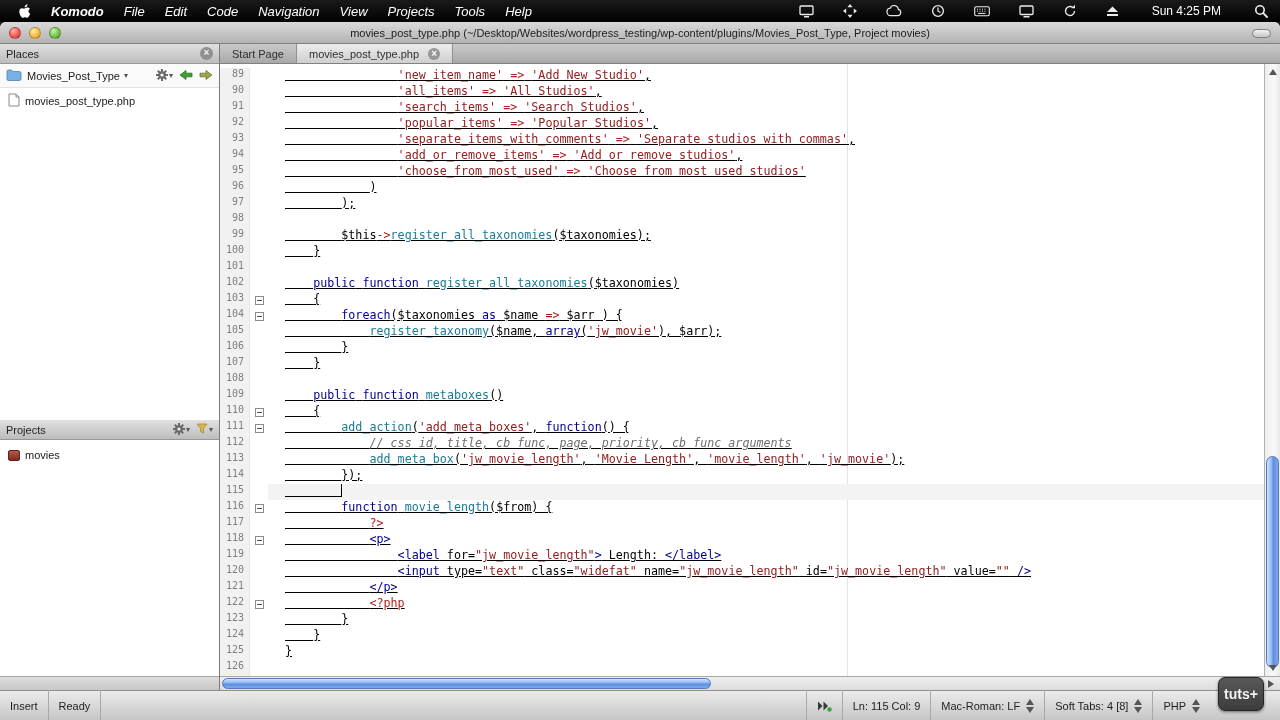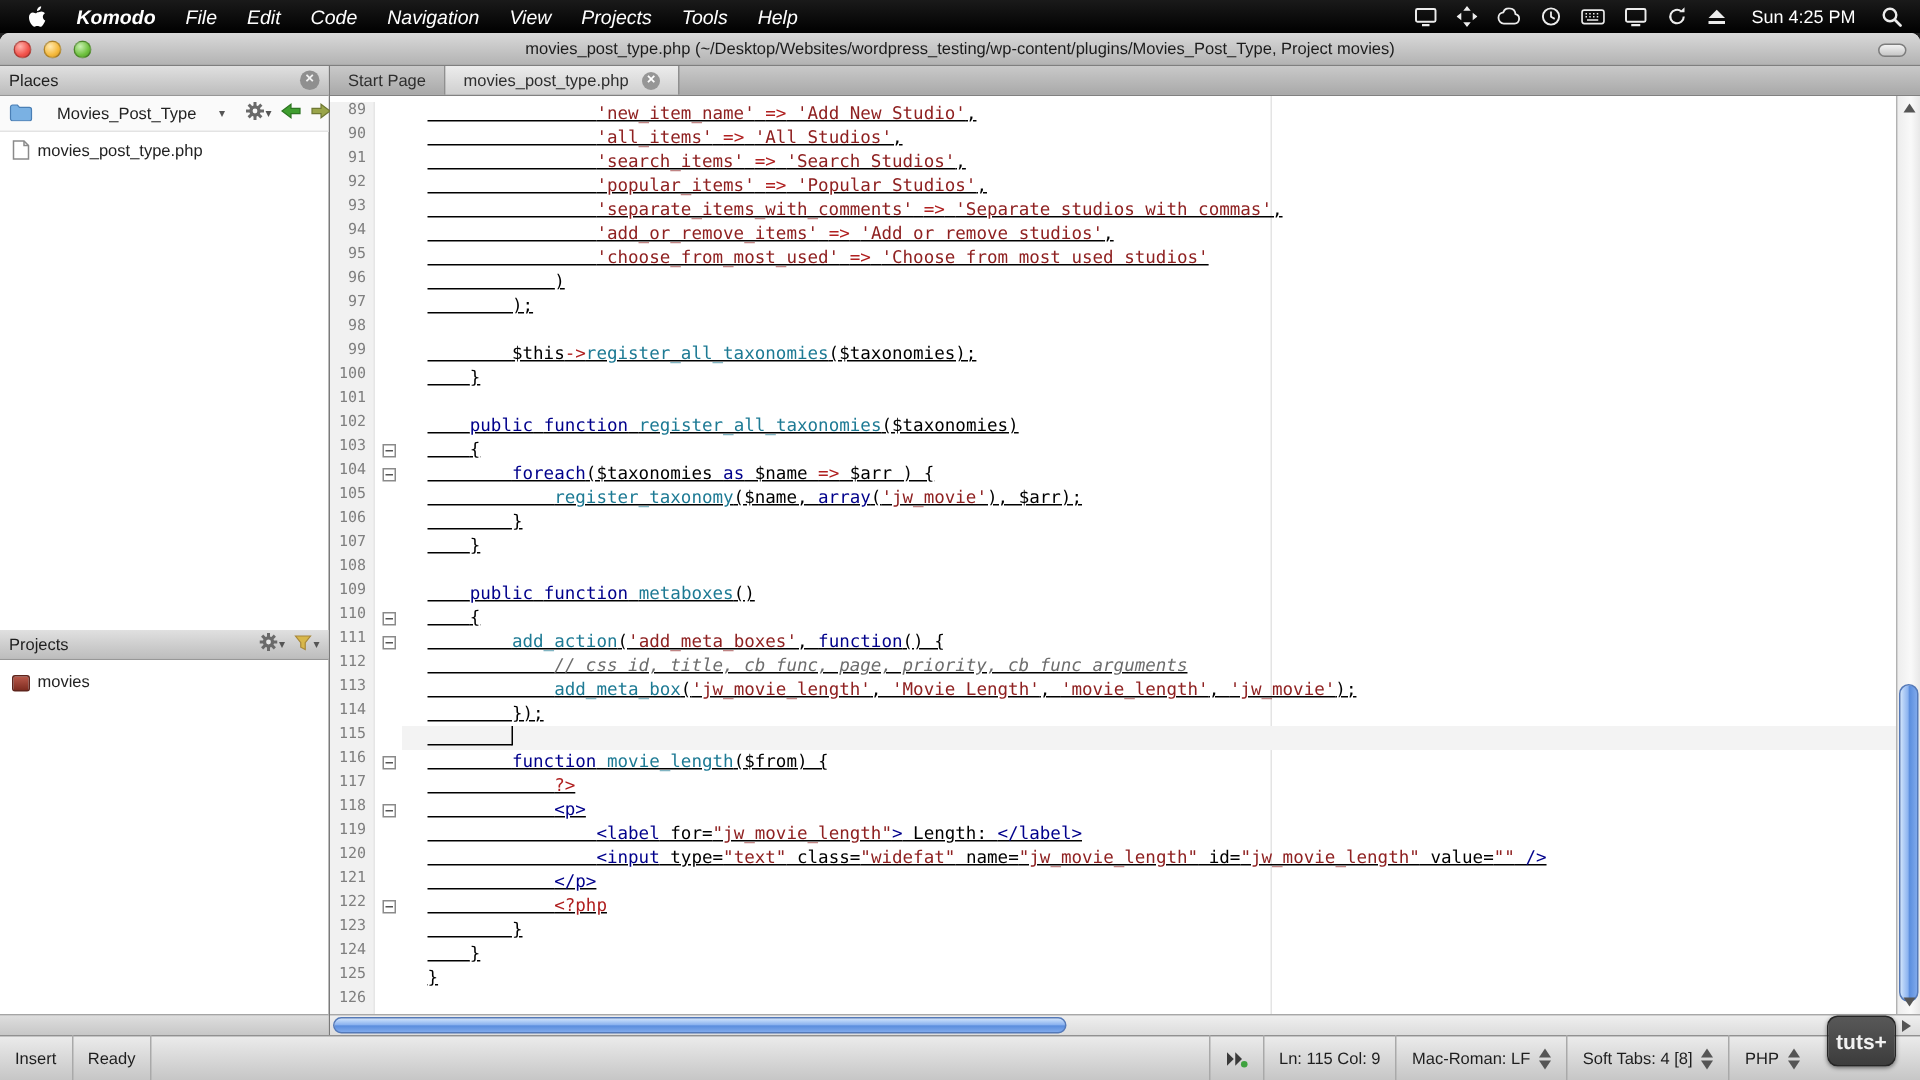--- a/index.html
+++ b/index.html
@@ -6,21 +6,21 @@
             font-family:"Liberation Sans","DejaVu Sans",sans-serif;}
   *{box-sizing:border-box;}
   #screen{position:relative;width:1280px;height:720px;background:#222;}
 
   
   .menubar{height:22px;background:linear-gradient(#1a1a1a,#000);color:#fff;display:flex;
            align-items:center;font-size:13px;padding:0 8px;}
   .menubar .apple{padding:0 10px;display:flex;align-items:center;}
   .menu-item{padding:0 10px;height:22px;display:flex;align-items:center;font-style:italic;}
   .menu-item.app{font-weight:bold;}
-  .menubar-right{margin-left:auto;display:flex;align-items:center;gap:13px;padding-right:4px;padding-left:45px;}
+  .menubar-right{margin-left:auto;display:flex;align-items:center;gap:29px;padding-right:4px;padding-left:45px;}
   .mb-icon{display:flex;align-items:center;opacity:.92;}
   .clock{font-size:12px;padding:0 4px;white-space:nowrap;}
 
   
   .window{position:absolute;top:22px;left:0;right:0;bottom:0;display:flex;flex-direction:column;
           border-radius:6px 6px 0 0;overflow:hidden;background:#fff;}
   .titlebar{height:22px;background:linear-gradient(#d9d9d9,#b3b3b3);border-bottom:1px solid #7f7f7f;
             display:flex;align-items:center;position:relative;flex:none;}
   .traffic{position:absolute;left:9px;top:5px;display:flex;gap:8px;}
   .light{width:12px;height:12px;border-radius:50%;border:1px solid rgba(0,0,0,.25);}
@@ -36,21 +36,21 @@
 
   
   .sidebar{width:220px;flex:none;display:flex;flex-direction:column;background:#fff;
            border-right:1px solid #7a7a7a;font-size:11px;color:#222;}
   .pane-header{height:20px;flex:none;background:linear-gradient(#e0e0e0,#bdbdbd);
                border-bottom:1px solid #979797;display:flex;align-items:center;padding:0 6px;}
   .pane-title{font-size:11px;color:#1f1f1f;}
   .pane-header .spacer{flex:1;}
   .circle-close{width:13px;height:13px;border-radius:50%;background:#8f8f8f;color:#f2f2f2;
                 font-size:10px;line-height:12px;text-align:center;font-weight:bold;}
-  .places-toolbar{height:24px;flex:none;display:flex;align-items:center;gap:14px;padding:0 6px;
+  .places-toolbar{height:24px;flex:none;display:flex;align-items:center;gap:3px;padding:0 6px;
                   background:#fafafa;border-bottom:1px solid #e3e3e3;}
   .pt-label{margin-left:2px;}
   .mini-arrow{font-size:8px;color:#555;margin-left:1px;}
   .pt-right{margin-left:auto;display:flex;align-items:center;gap:6px;}
   .file-list{height:332px;flex:none;padding-top:4px;overflow:hidden;}
   .list-item{height:18px;display:flex;align-items:center;gap:5px;padding:0 8px;}
   .projects-list{flex:1;padding-top:6px;overflow:hidden;}
   .proj-icon{width:12px;height:11px;border-radius:2px;border:1px solid #5e241c;
              background:linear-gradient(#b8584a,#7e2c20);}
   .sidebar-bottom{height:14px;flex:none;background:linear-gradient(#dedede,#c7c7c7);

